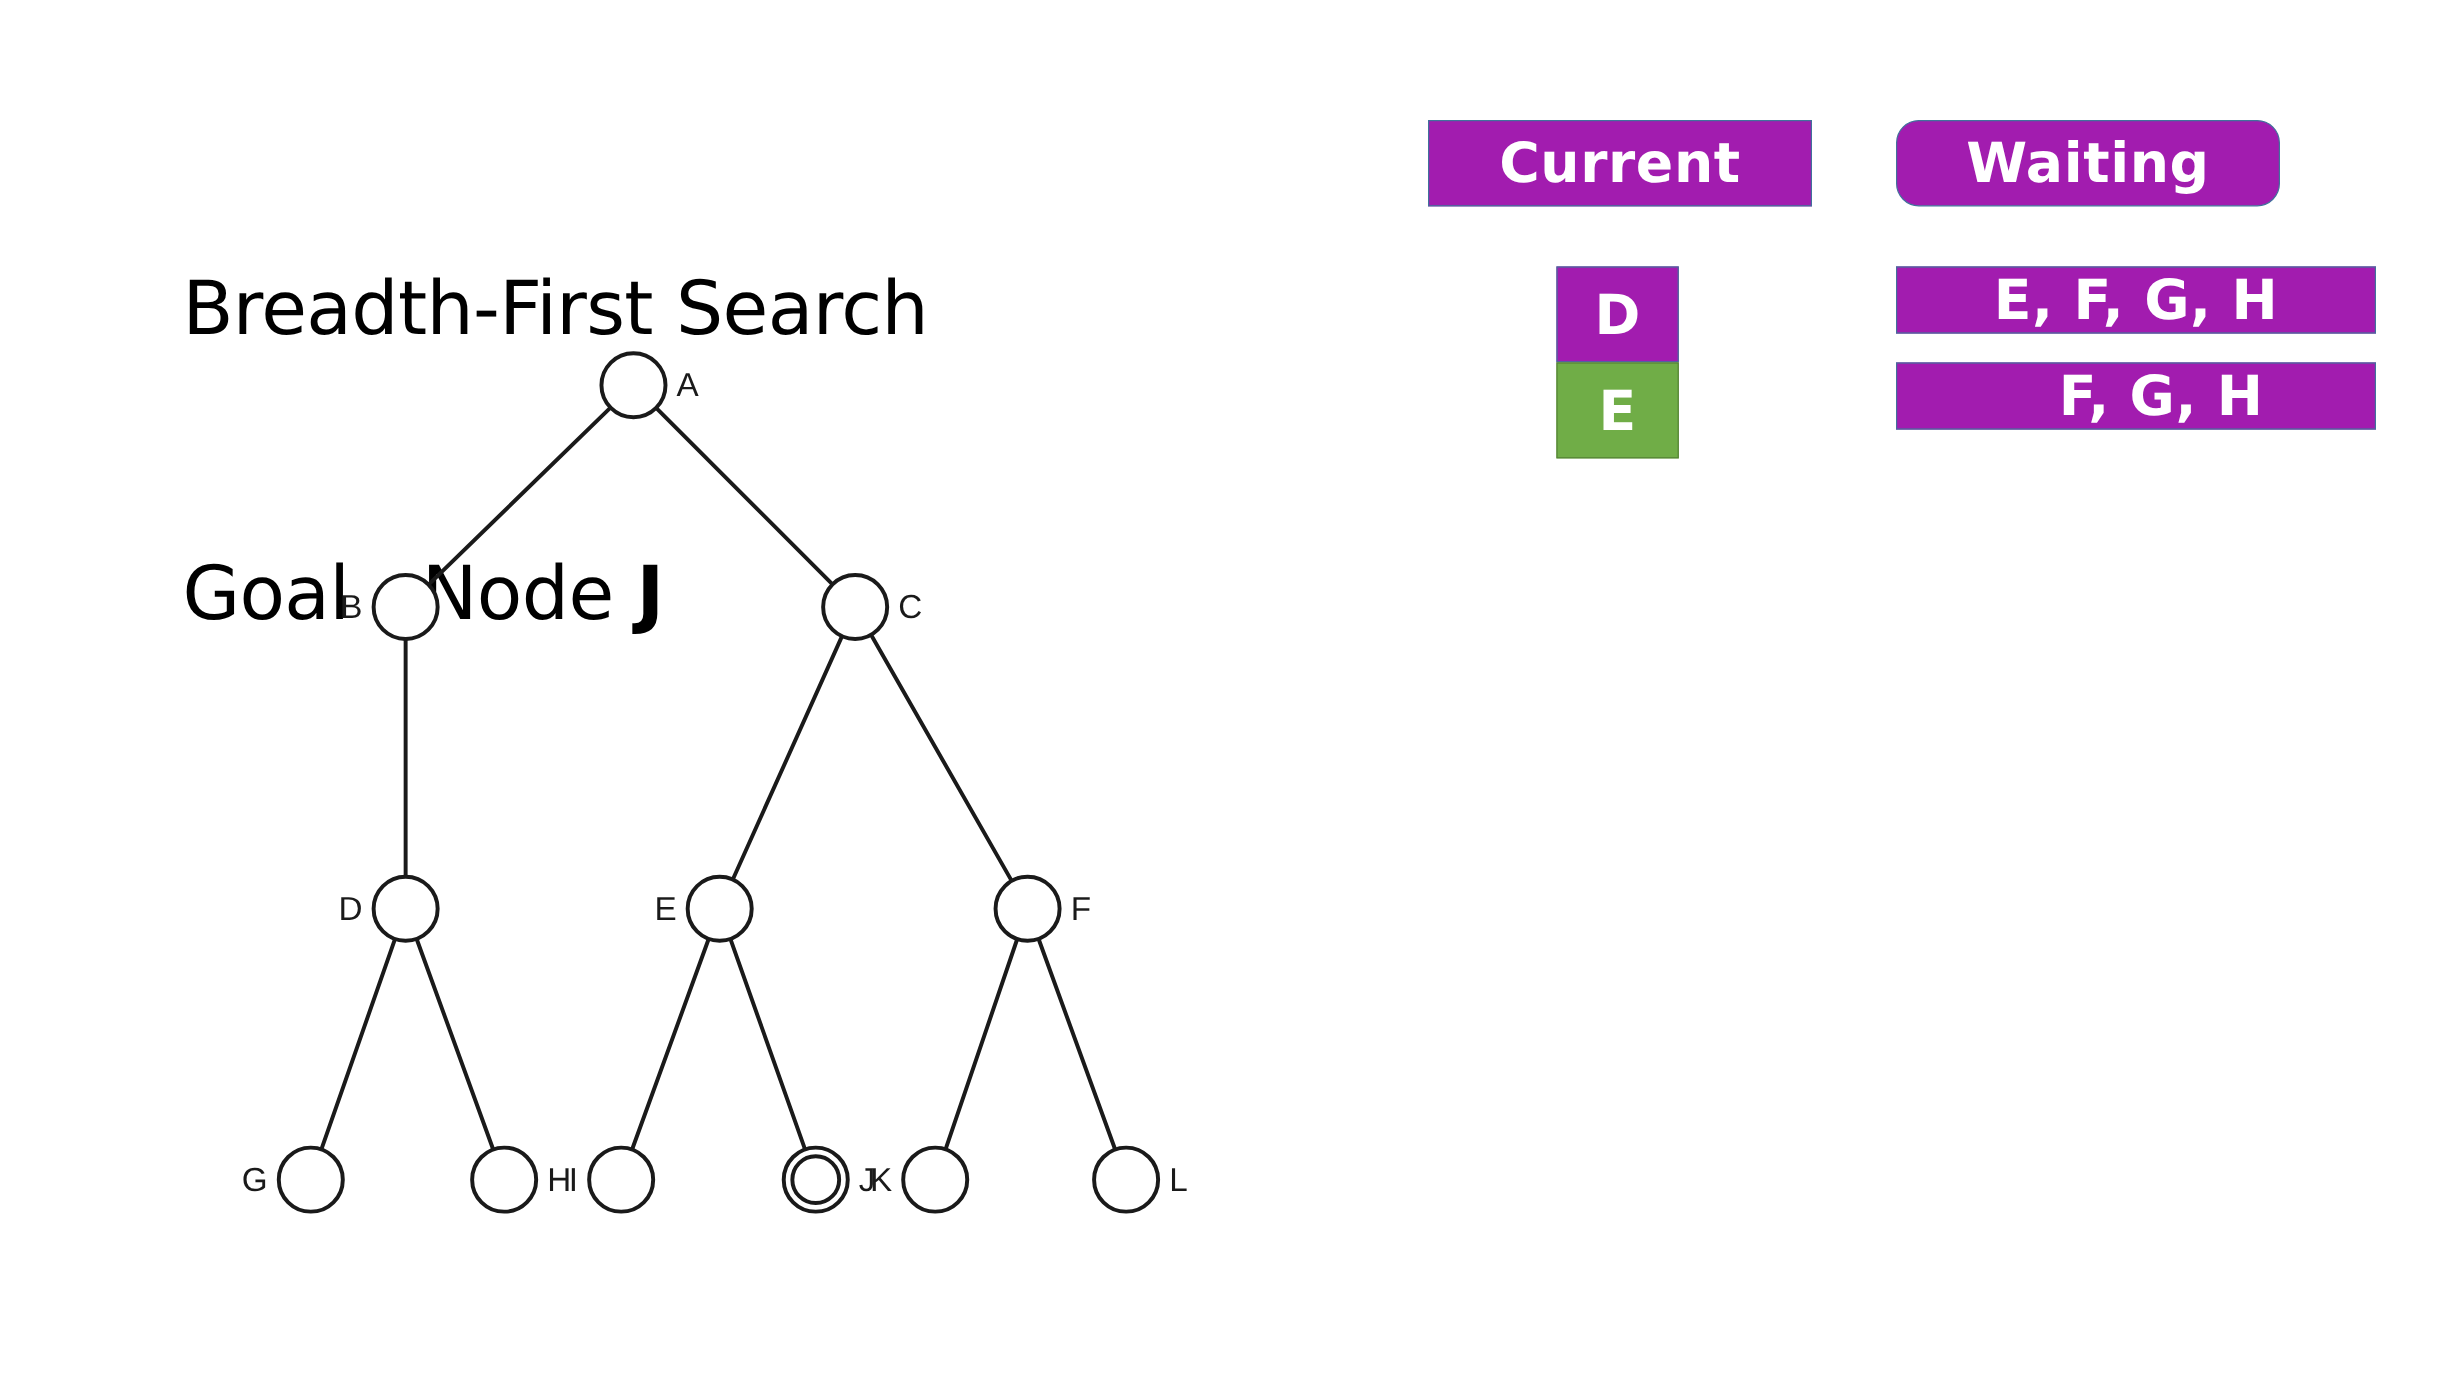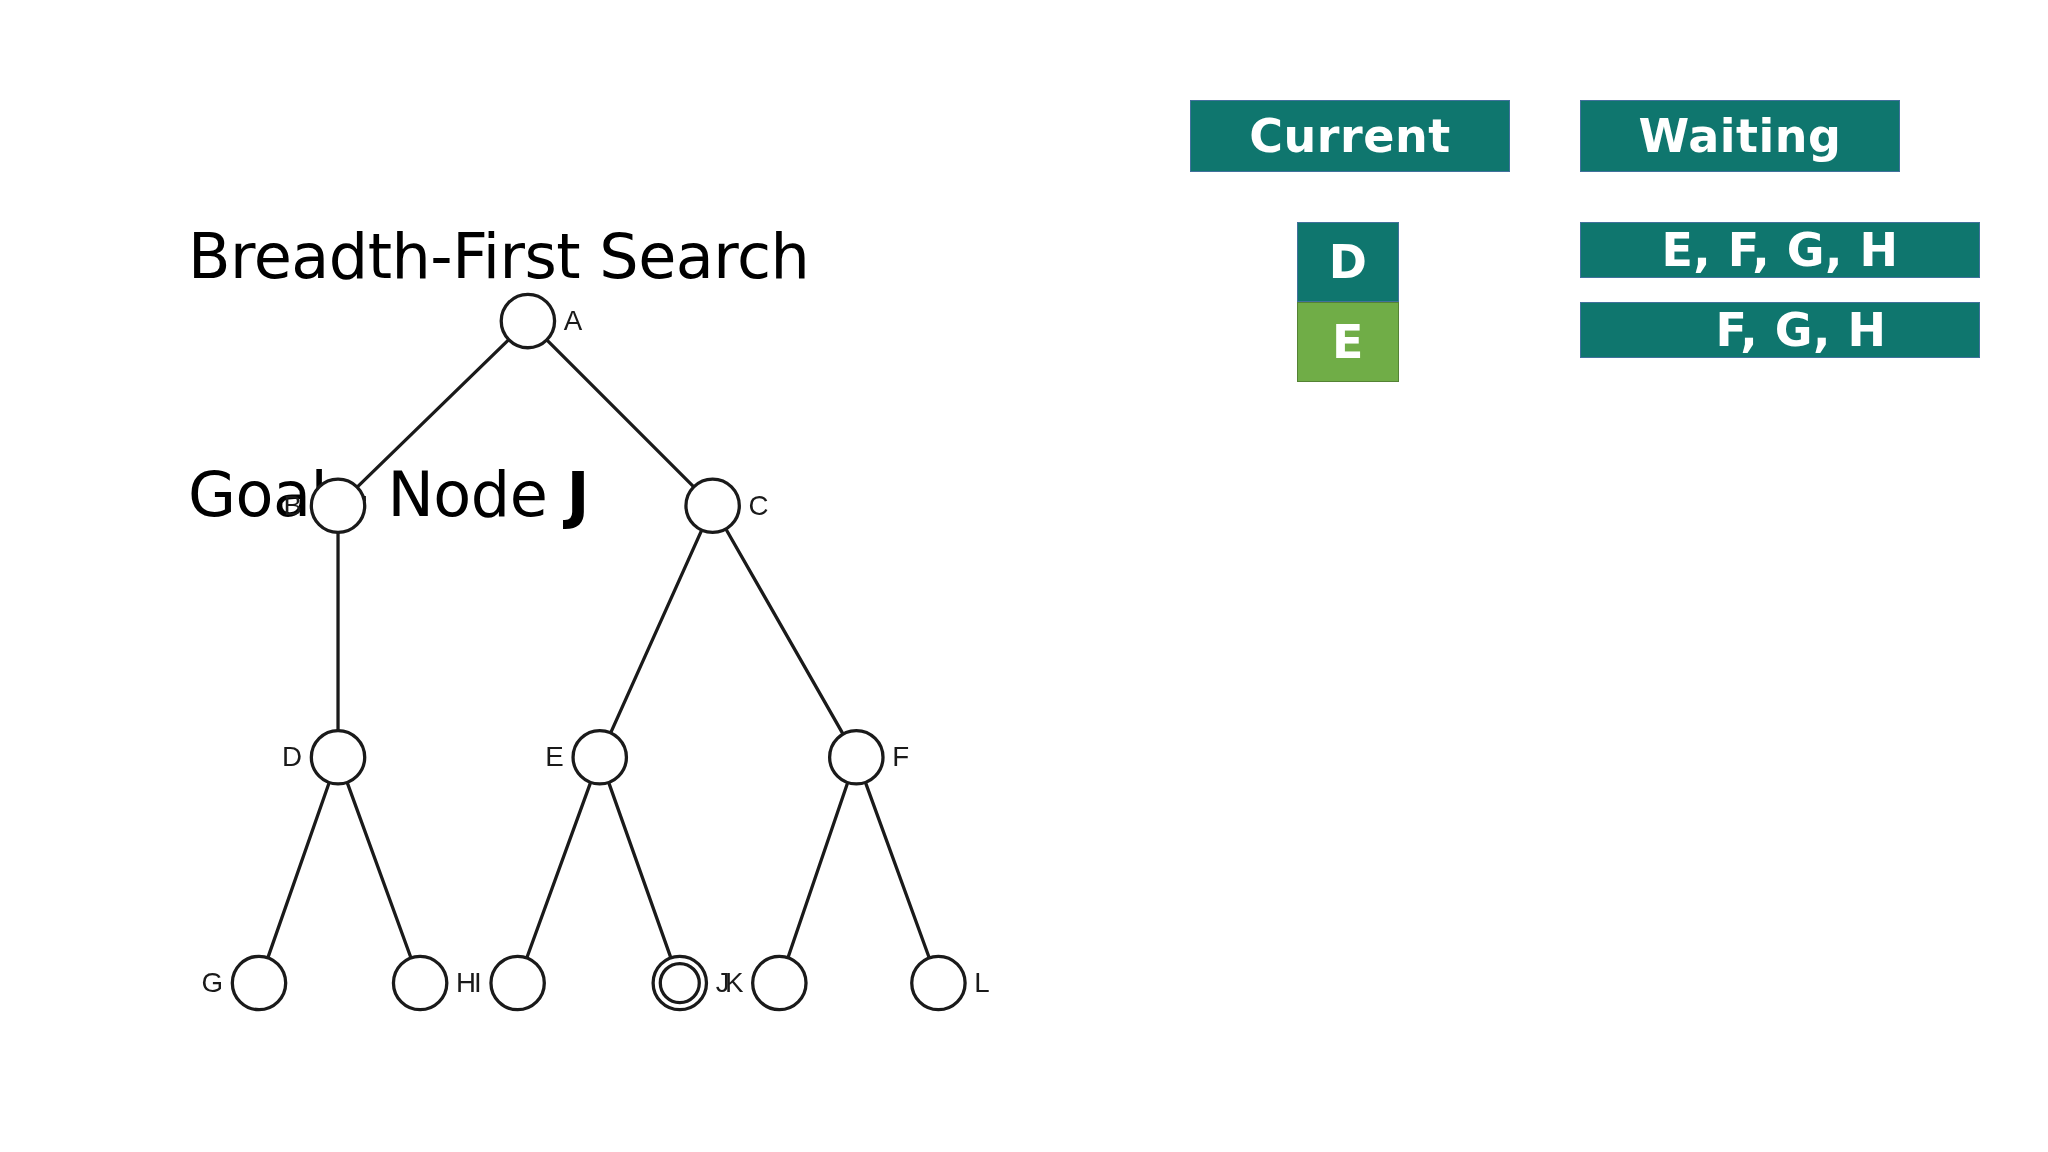--- a/index.html
+++ b/index.html
@@ -21,21 +21,20 @@
     left: 152px;
     top: 58px;
     width: 820px;
     color: #000000;
     font-family: "DejaVu Sans", sans-serif;
     font-size: 62px;
     font-weight: 400;
     line-height: 1.28;
     letter-spacing: -0.5px;
     white-space: pre;
-    margin-left: 36px;
   }
   #slide-title .ttl-line { display: block; }
   #slide-title .goal-node { font-weight: 700; }
 
   
   #tree-diagram {
     position: absolute;
     left: 100px;
     top: 280px;
     width: 1020px;
@@ -54,42 +53,42 @@
   .col {
     position: absolute;
     top: 0;
   }
   #col-current { left: 0px;  width: 320px; }
   #col-waiting { left: 390px; width: 400px; }
 
   .qbox {
     box-sizing: border-box;
     border: 1px solid #41719C;
-    background: #0f766e;
+    background: #a21caf;
     color: #ffffff;
     font-family: "DejaVu Sans", sans-serif;
     font-weight: 700;
     display: flex;
     align-items: center;
     justify-content: center;
     text-align: center;
     letter-spacing: 0.5px;
   }
   .qbox.green {
     background: #70AD47;
     border-color: #548235;
   }
 
   
   .qhead {
     font-size: 46px;
     height: 72px;
   }
   #head-current { width: 320px; }
-  #head-waiting { width: 320px; }
+  #head-waiting { width: 320px; border-radius: 19px; }
 
   
   .cur-cell {
     font-size: 46px;
     width: 102px;
     height: 80px;
     margin-left: 107px;
   }
   #cur-d { position: absolute; top: 122px; }
   #cur-e { position: absolute; top: 202px; }

